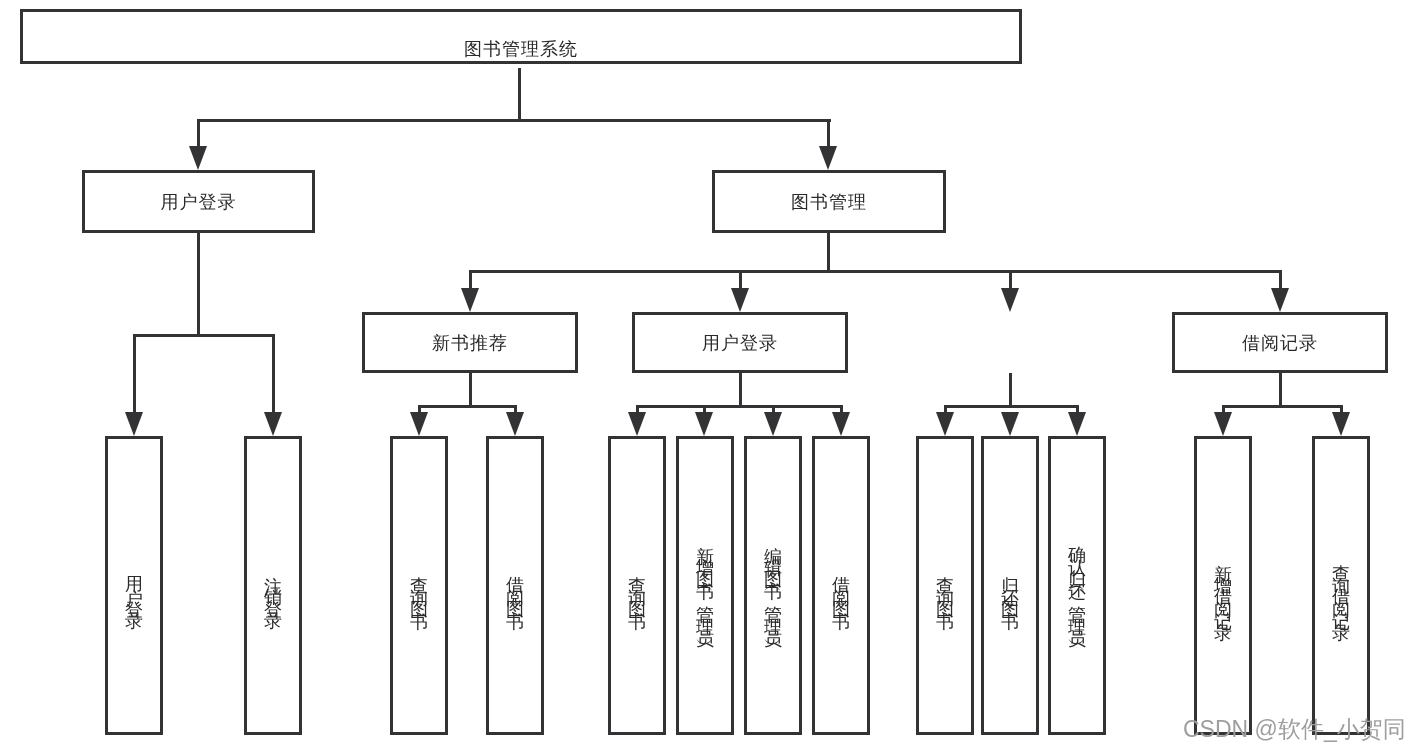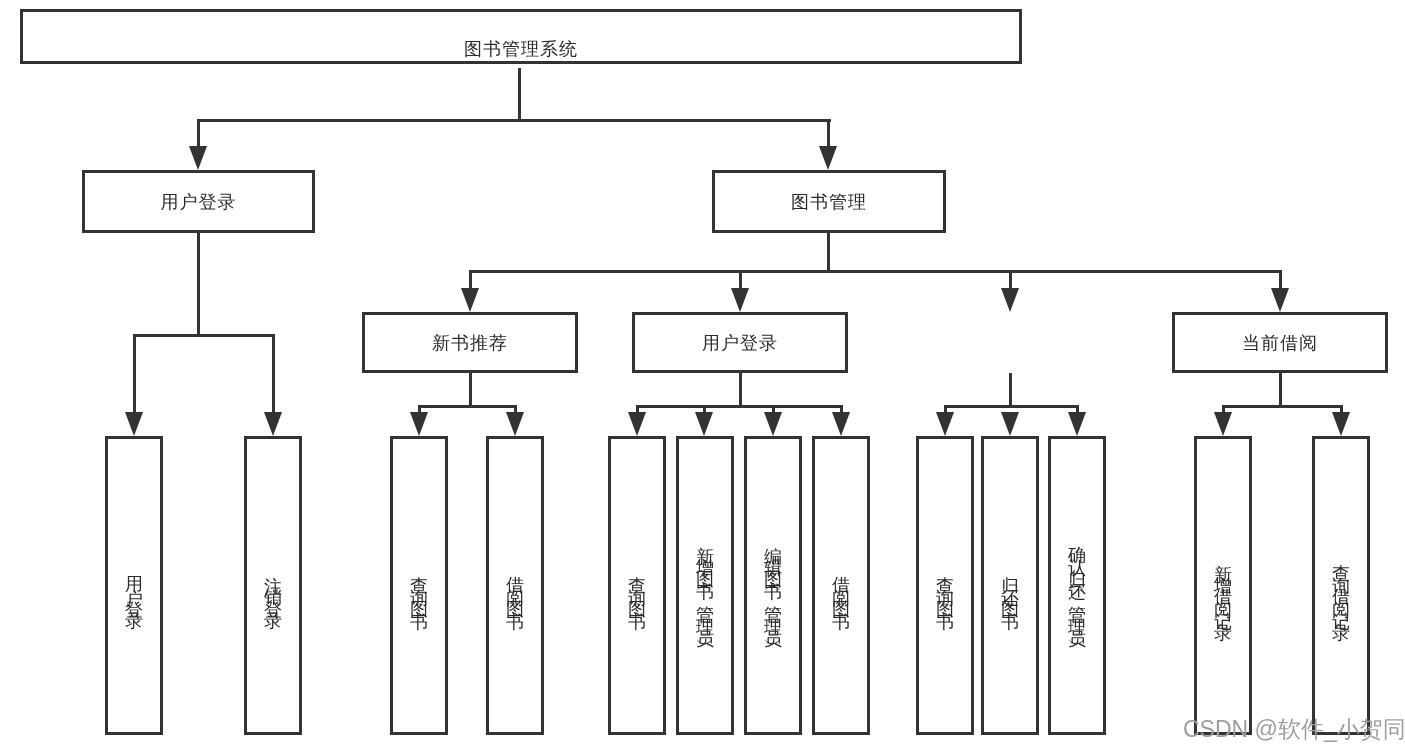--- a/index.html
+++ b/index.html
@@ -54,21 +54,21 @@
     <span>新书推荐</span>
   </div>
 
   <div class="box" style="left:712px;top:170px;width:234px;height:63px;">
     <span>图书管理</span>
   </div>
   <div class="box" style="left:632px;top:312px;width:216px;height:61px;">
     <span>用户登录</span>
   </div>
   <div class="box" style="left:1172px;top:312px;width:216px;height:61px;">
-    <span>当前借阅</span>
+    <span>借阅记录</span>
   </div>
 
   <div class="leaf" style="left:105px;top:436px;width:58px;height:299px;">
     <span>用户登录</span>
   </div>
   <div class="leaf" style="left:244px;top:436px;width:58px;height:299px;">
     <span>注销登录</span>
   </div>
 
   <div class="leaf" style="left:390px;top:436px;width:58px;height:299px;">

